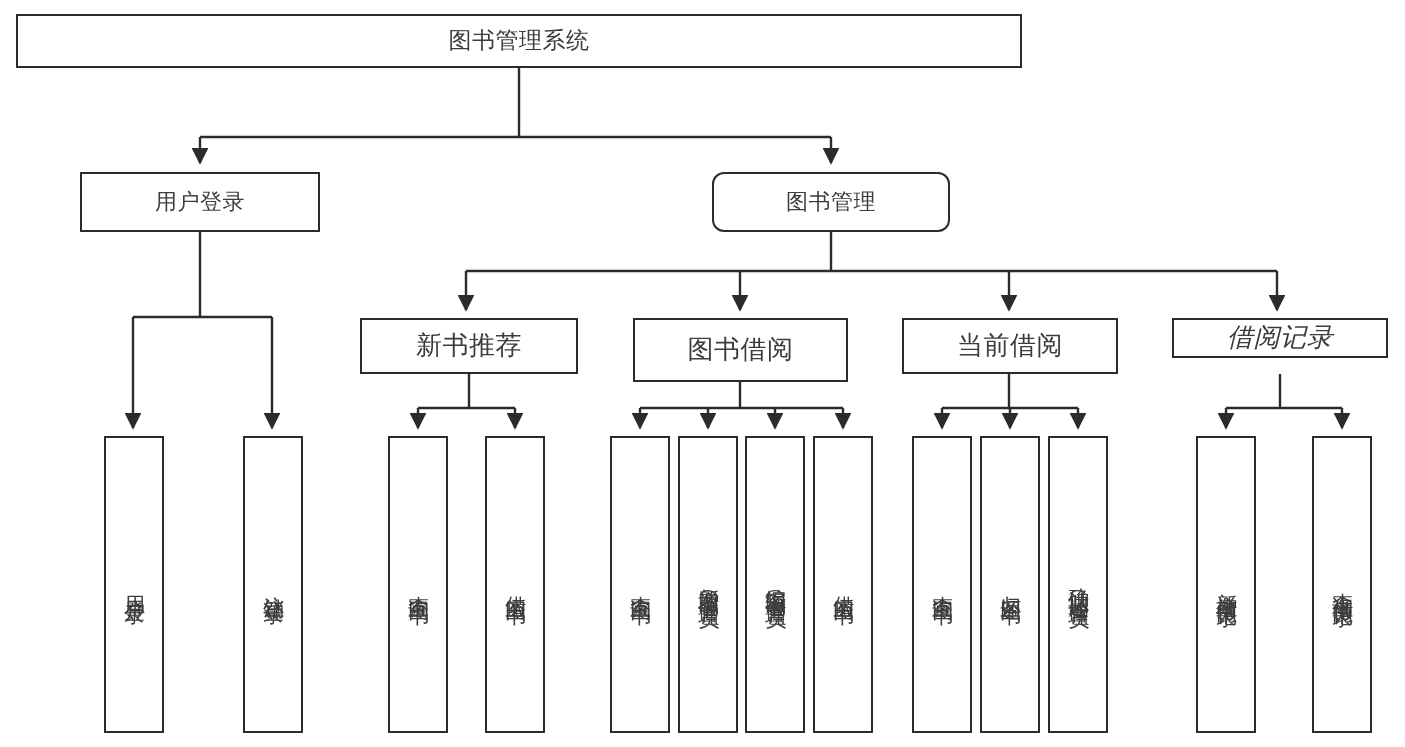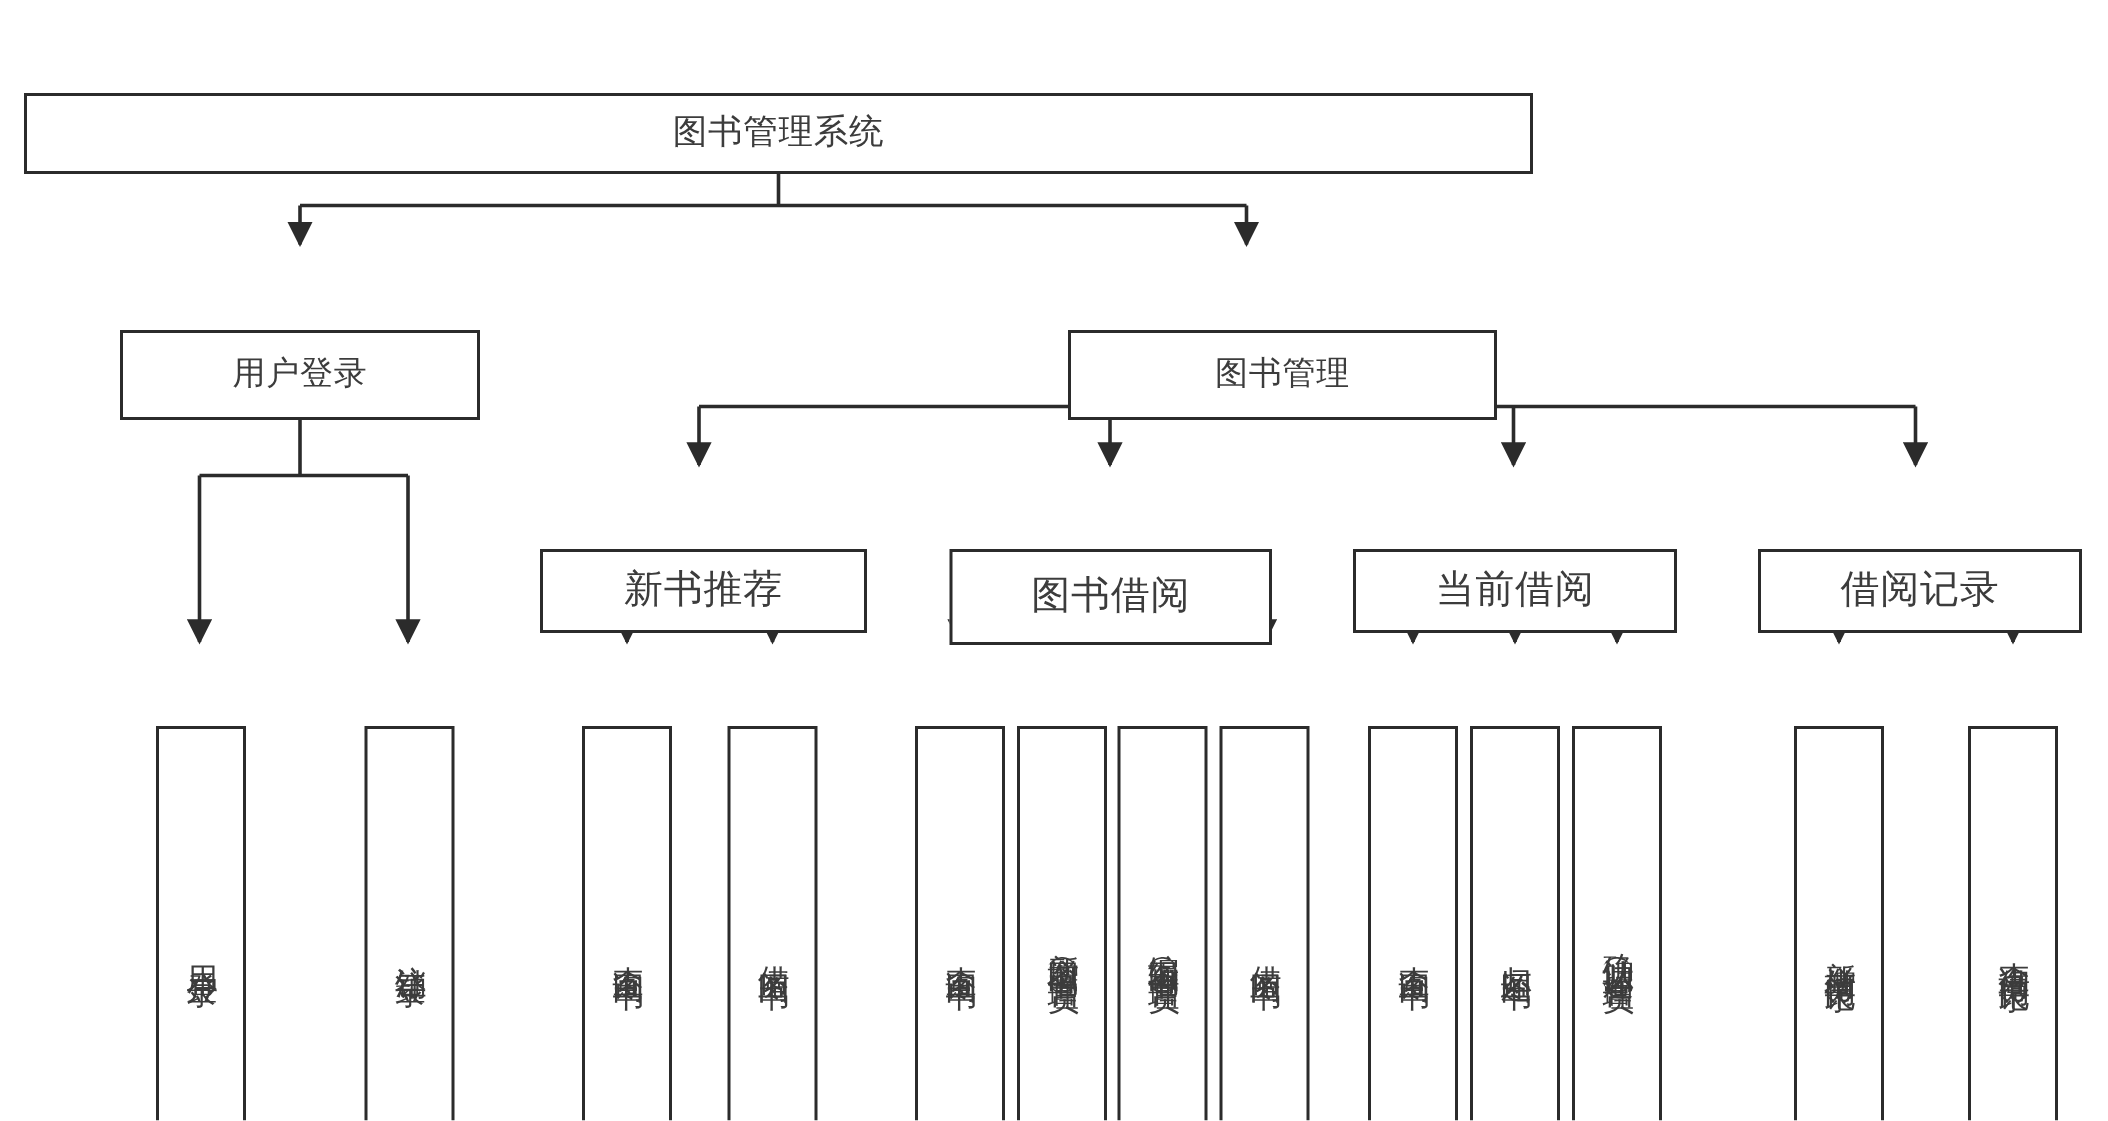--- a/index.html
+++ b/index.html
@@ -31,21 +31,20 @@
     border: 2px solid #2b2b2b;
     background: #ffffff;
     display: flex;
     align-items: center;
     justify-content: center;
     color: #3c3c3c;
     font-size: 22px;
     line-height: 1.12;
     letter-spacing: 0.5px;
     text-align: center;
-    margin-top: 48px;
   }
   .node.root {
     font-size: 23px;
   }
   .node.level2 {
     font-size: 22px;
   }
   .node.level3 {
     font-size: 26px;
   }
@@ -128,34 +127,34 @@
     </g>
   </svg>
 
   <div class="node root" style="left:16px; top:14px; width:1006px; height:54px;">
     <span>图书管理系统</span>
   </div>
 
   <div class="node level2" style="left:80px; top:172px; width:240px; height:60px;">
     <span>用户登录</span>
   </div>
-  <div class="node level2" style="left:712px; top:172px; width:286px; height:60px;">
+  <div class="node level2" style="left:712px; top:172px; width:238px; height:60px;border-radius:12px;">
     <span>图书管理</span>
   </div>
 
   <div class="node level3" style="left:360px; top:318px; width:218px; height:56px;">
     <span>新书推荐</span>
   </div>
   <div class="node level3" style="left:633px; top:318px; width:215px; height:64px;">
     <span>图书借阅</span>
   </div>
   <div class="node level3" style="left:902px; top:318px; width:216px; height:56px;">
     <span>当前借阅</span>
   </div>
-  <div class="node level3" style="left:1172px; top:318px; width:216px; height:56px;">
+  <div class="node level3" style="left:1172px; top:318px; width:216px; height:40px;font-style:italic;">
     <span>借阅记录</span>
   </div>
 
   <div class="node leaf" style="left:104px; top:436px; width:60px; height:297px;">
     <span class="vtext">用户登录</span>
   </div>
   <div class="node leaf" style="left:243px; top:436px; width:60px; height:297px;">
     <span class="vtext">注销登录</span>
   </div>
 

